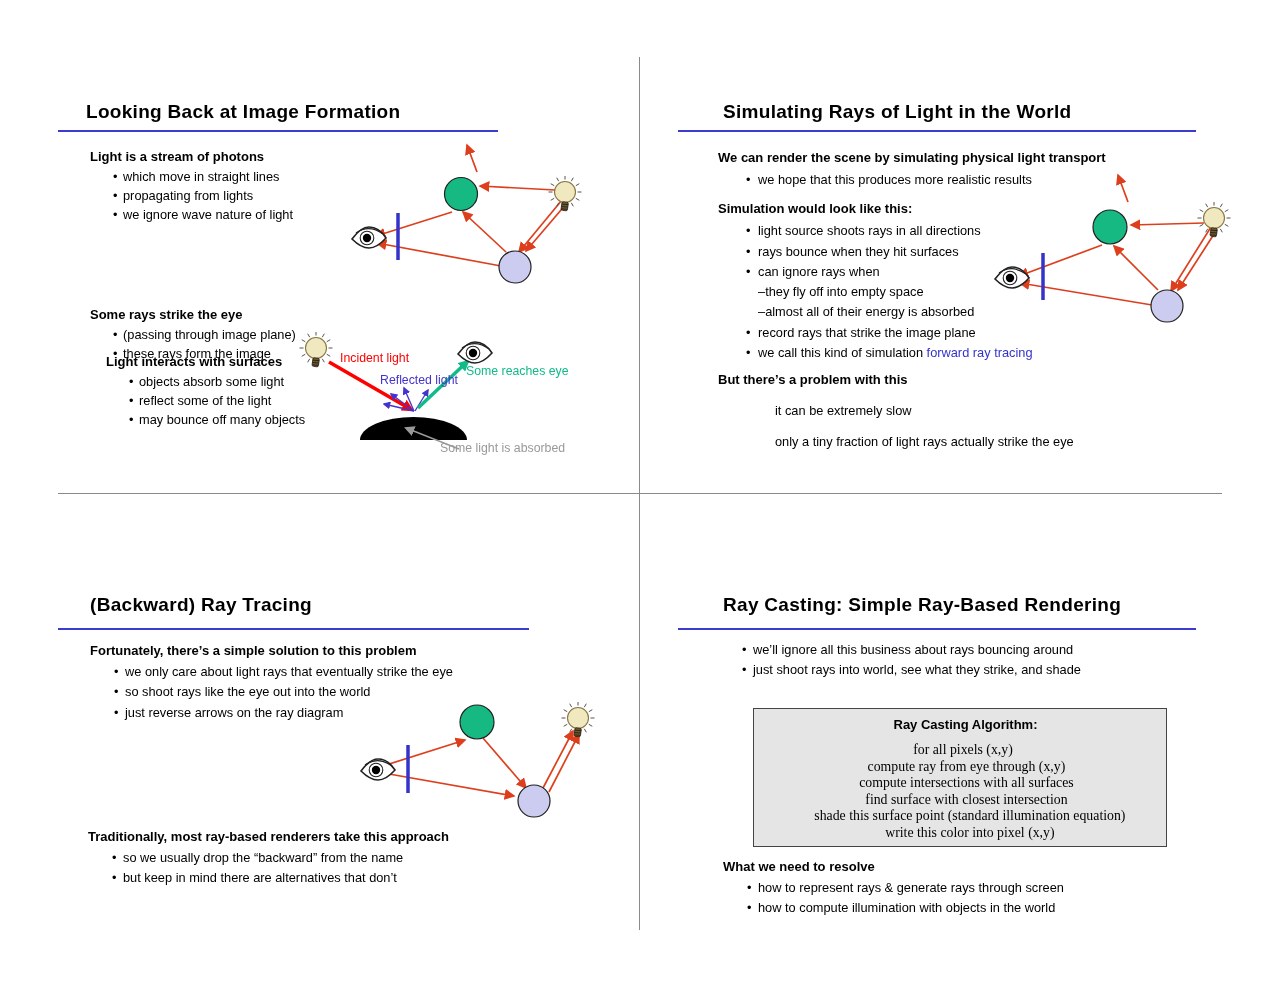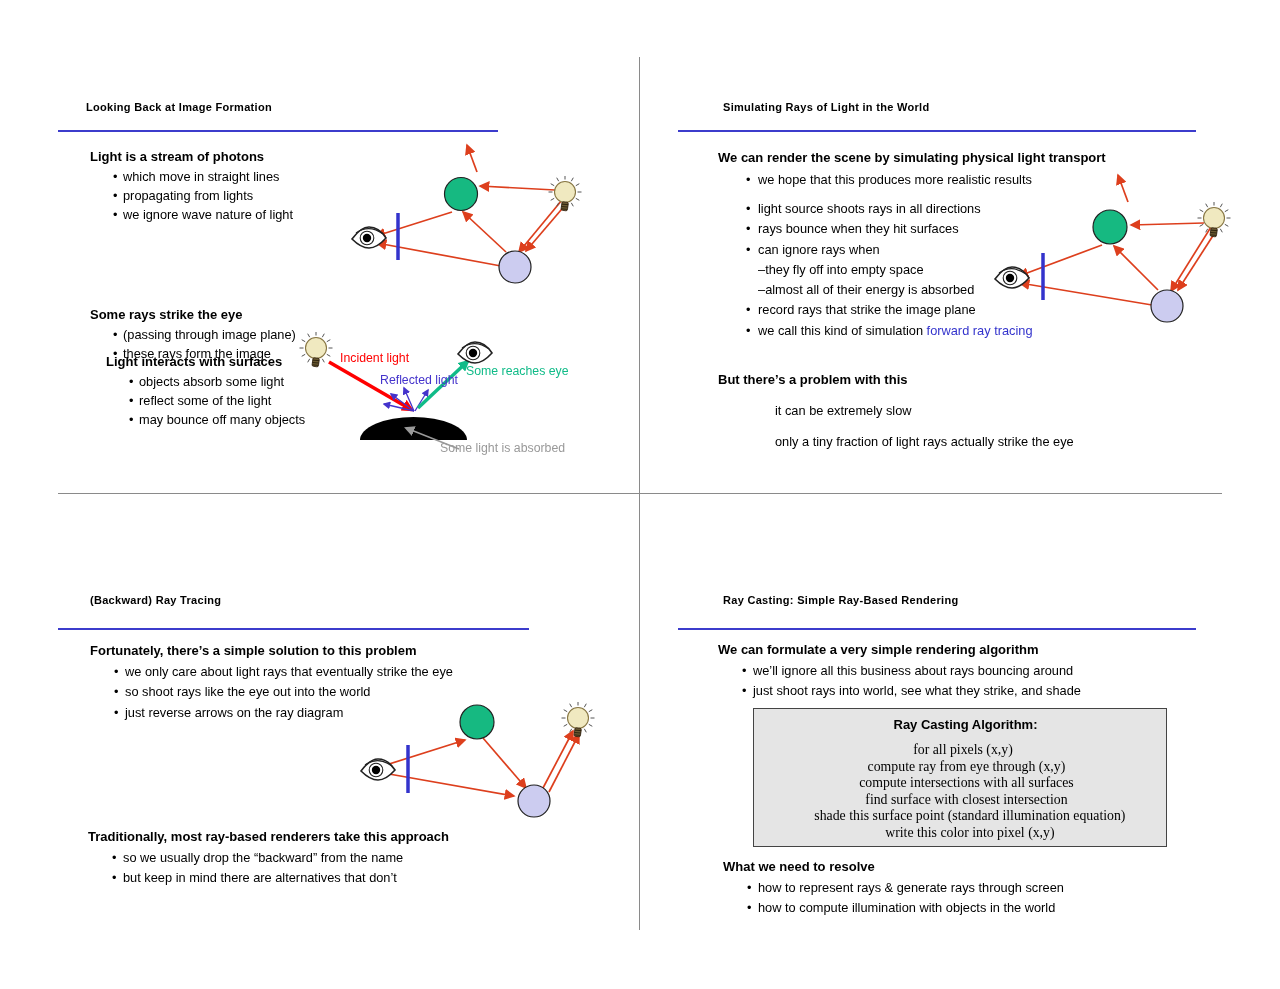--- a/index.html
+++ b/index.html
@@ -1,21 +1,21 @@
 <!DOCTYPE html>
 <html style="--c-underline: #3c3ccc; --c-divider: #8a8a8a; --c-arrow: #dd3f1d; --c-ball_green: #16b981; --c-ball_purple: #ccccf0; --c-plane: #3333cc; --c-bulb: #f0e9c0; --c-incident: #ff0000; --c-reflected: #4433cc; --c-reaches: #10bb88; --c-absorbed: #999999; --c-forward_blue: #3333cc;"><head>
 <meta charset="utf-8">
 <style>
   html,body{margin:0;padding:0;background:#fff;}
   .page{position:relative;width:1280px;height:989px;background:#fff;overflow:hidden;
         font-family:"Liberation Sans",sans-serif;color:#000;}
   .abs{position:absolute;}
   .divider-v{width:1px;background:var(--c-divider,#8a8a8a);}
   .divider-h{height:1px;background:var(--c-divider,#8a8a8a);}
-  .slide-title{font-weight:bold;font-size:11px;letter-spacing:.3px;white-space:nowrap;}
+  .slide-title{font-weight:bold;font-size:19px;letter-spacing:.3px;white-space:nowrap;}
   .rule{height:2px;background:var(--c-underline,#3c3ccc);}
   .grp .h{font-weight:bold;font-size:13px;line-height:19px;margin-bottom:2px;white-space:nowrap;}
   .line{position:relative;font-size:12.8px;white-space:nowrap;}
   .bg{position:absolute;}
   .s1 .line{line-height:18.8px;padding-left:33px;}
   .s1 .bg{left:23px;}
   .s2 .line{line-height:20.3px;padding-left:40px;}
   .s2 .bg{left:28px;}
   .s2 .h{line-height:20.3px;}
   .s3 .line,.s4 .line{line-height:20.4px;padding-left:35px;}
@@ -147,20 +147,21 @@
 
   <div class="abs slide-title" style="left:723px;top:101px;">Simulating Rays of Light in the World</div>
   <div class="abs rule" style="left:678px;top:130px;width:518px;"></div>
 
   <div class="abs grp s2" style="left:718px;top:148px;">
     <div class="h">We can render the scene by simulating physical light transport</div>
     <div class="line"><span class="bg">•</span><span>we hope that this produces more realistic results</span></div>
   </div>
 
   <div class="abs grp s2" style="left:718px;top:199px;">
+    <div class="h">Simulation would look like this:</div>
     <div class="line"><span class="bg">•</span><span>light source shoots rays in all directions</span></div>
     <div class="line"><span class="bg">•</span><span>rays bounce when they hit surfaces</span></div>
     <div class="line"><span class="bg">•</span><span>can ignore rays when</span></div>
     <div class="dline"><span>–</span><span>they fly off into empty space</span></div>
     <div class="dline"><span>–</span><span>almost all of their energy is absorbed</span></div>
     <div class="line"><span class="bg">•</span><span>record rays that strike the image plane</span></div>
     <div class="line"><span class="bg">•</span><span><span>we call this kind of simulation </span><span class="fwd">forward ray tracing</span></span></div>
   </div>
 
   <div class="abs grp s2" style="left:718px;top:370px;">
@@ -214,21 +215,20 @@
     <circle cx="127" cy="27" r="17" style="fill:var(--c-ball_green,#16b981)" stroke="#222" stroke-width="1.2"></circle>
     <circle cx="184" cy="106" r="16" style="fill:var(--c-ball_purple,#ccccf0)" stroke="#222" stroke-width="1.2"></circle>
     <use href="#sym-bulb" x="210" y="7" width="36" height="40"></use>
     <use href="#sym-eye" x="8" y="61" width="40" height="28"></use>
   </svg>
 
   <div class="abs slide-title" style="left:723px;top:594px;">Ray Casting: Simple Ray-Based Rendering</div>
   <div class="abs rule" style="left:678px;top:628px;width:518px;"></div>
 
   <div class="abs grp s4" style="left:718px;top:640px;">
-    <div class="h">We can formulate a very simple rendering algorithm</div>
     <div class="line"><span class="bg">•</span><span>we’ll ignore all this business about rays bouncing around</span></div>
     <div class="line"><span class="bg">•</span><span>just shoot rays into world, see what they strike, and shade</span></div>
   </div>
 
   <div class="abs algo" style="left:753px;top:708px;width:412px;height:137px;">
     <div class="bt">Ray Casting Algorithm:</div>
     <div class="al">for all pixels (x,y)</div>
     <div class="al">  compute ray from eye through (x,y)</div>
     <div class="al">  compute intersections with all surfaces</div>
     <div class="al">  find surface with closest intersection</div>

